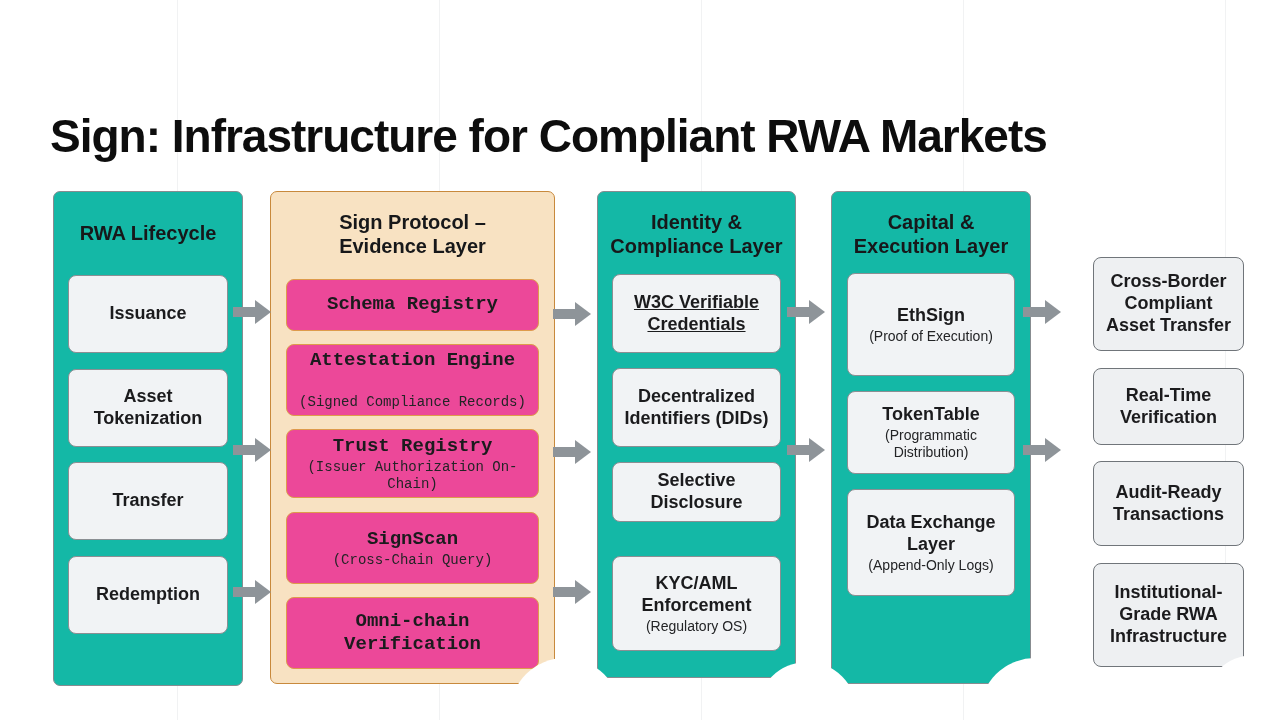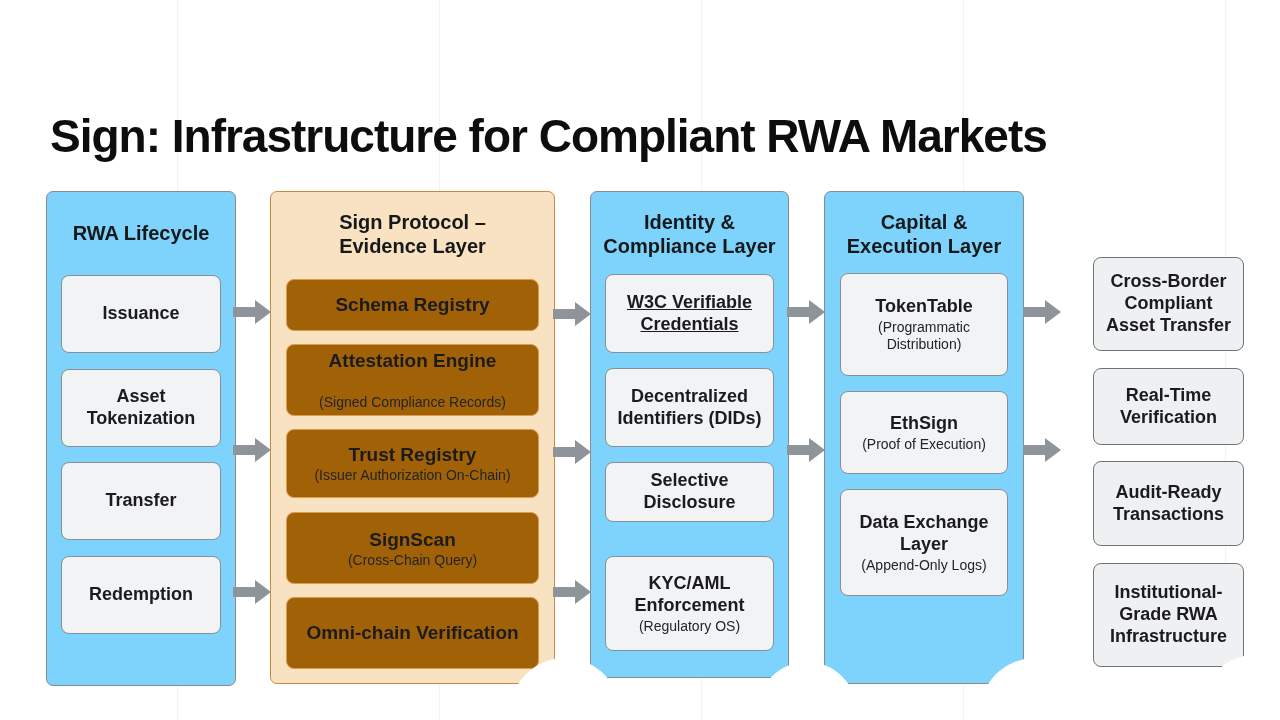--- a/index.html
+++ b/index.html
@@ -13,41 +13,41 @@
   .gridline{position:absolute;top:0;bottom:0;width:1px;background:#f1f2f3;z-index:0;}
   .gl-1{left:177px}.gl-2{left:439px}.gl-3{left:701px}.gl-4{left:963px}.gl-5{left:1225px}
 
   .title{
     position:absolute;left:50px;top:80px;width:1180px;
     font-size:46px;font-weight:700;letter-spacing:-1px;color:#0d0d0d;
     line-height:1.1;white-space:nowrap;z-index:1;
   }
 
   .column{position:absolute;box-sizing:border-box;border-radius:7px;z-index:1;}
-  .theme-gray{background:#7dd3fc;border:1.6px solid #878c90;}
+  .theme-gray{background:#14b8a6;border:1.6px solid #878c90;margin-left:7px;}
   .theme-orange{background:#f8e2c2;border:1.6px solid #c8893c;}
   .theme-none{background:transparent;border:none;}
 
   .header{
     position:absolute;top:18px;left:8px;right:8px;margin:0 auto;
     text-align:center;font-size:20px;font-weight:700;line-height:1.22;color:#17181a;
   }
   .col-1 .header{top:29px;}
   .col-2 .header{max-width:190px;}
   .col-3 .header{max-width:180px;}
   .col-4 .header{max-width:168px;}
 
   .items{position:absolute;inset:0;}
   .item{
     position:absolute;left:14px;right:14px;box-sizing:border-box;
     display:flex;flex-direction:column;justify-content:center;align-items:center;
     text-align:center;border-radius:8px;padding:4px 8px;
   }
   .theme-gray .item{background:#f1f3f5;border:1.6px solid #8a8f93;}
-  .theme-orange .item{background:#a16207;border:1.6px solid #de9b4b;}
+  .theme-orange .item{background:#ec4899;border:1.6px solid #de9b4b;font-family:Liberation Mono, monospace;}
   .theme-none .item{background:#eef0f2;border:1.8px solid #70757a;}
   .item .label{font-size:18px;font-weight:600;line-height:1.22;color:#1b1b1d;}
   .col-2 .item .label{font-size:19px;}
   .item .sub{font-size:14px;font-weight:500;line-height:1.2;color:#232426;margin-top:1px;}
 
   
   .col-1{left:46px;top:191px;width:190px;height:495px;}
   .col-1 .item:nth-child(1){top:83px;height:78px;}
   .col-1 .item:nth-child(2){top:177px;height:78px;}
   .col-1 .item:nth-child(3){top:270px;height:78px;}
@@ -170,26 +170,26 @@
         <div class="label">KYC/AML Enforcement</div>
         <div class="sub">(Regulatory OS)</div>
       </div>
     </div>
 </div>
 
 <div class="column col-4 theme-gray">
   <div class="header">Capital &amp; Execution Layer</div>
   <div class="items">
       <div class="item">
+        <div class="label">EthSign</div>
+        <div class="sub">(Proof of Execution)</div>
+      </div>
+      <div class="item">
         <div class="label">TokenTable</div>
         <div class="sub">(Programmatic Distribution)</div>
-      </div>
-      <div class="item">
-        <div class="label">EthSign</div>
-        <div class="sub">(Proof of Execution)</div>
       </div>
       <div class="item">
         <div class="label">Data Exchange Layer</div>
         <div class="sub">(Append-Only Logs)</div>
       </div>
     </div>
 </div>
 
 <div class="column col-5 theme-none">
   <div class="items">

